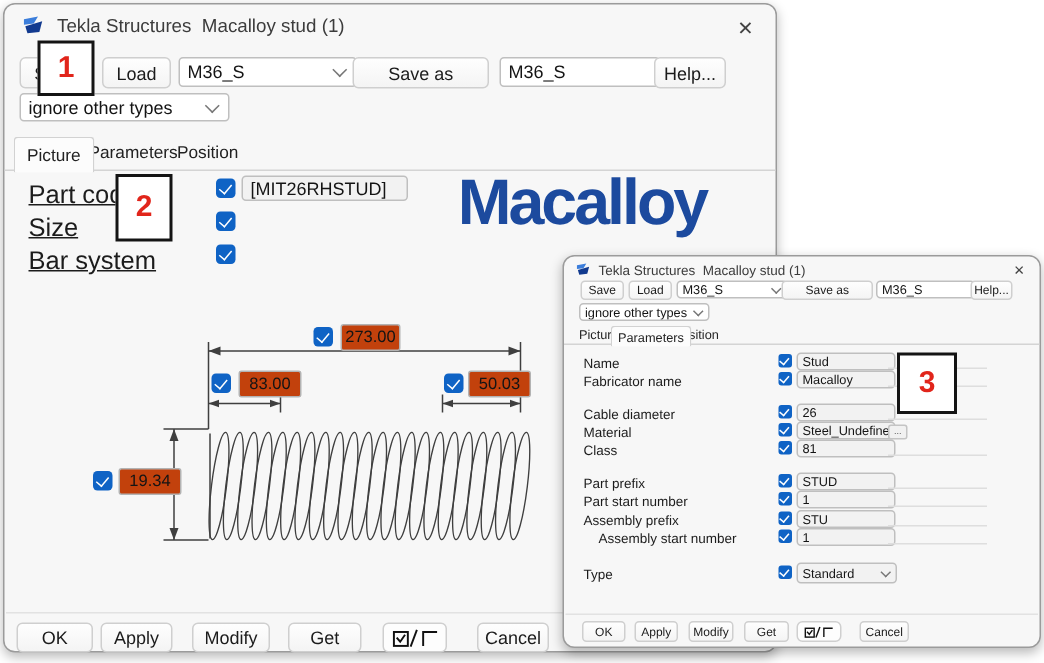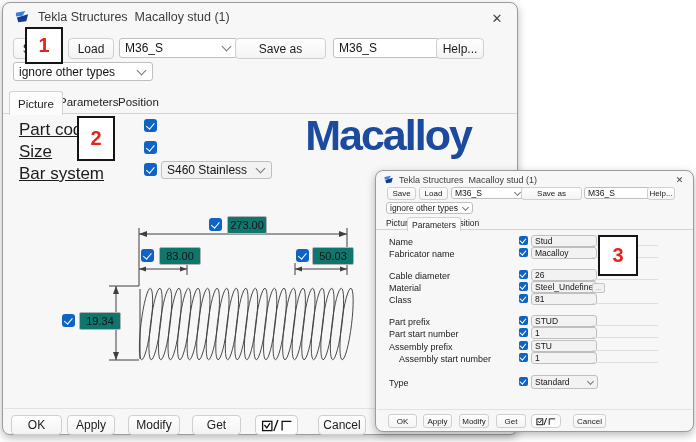--- a/index.html
+++ b/index.html
@@ -38,21 +38,21 @@
   #w1 .label{font-size:17px;text-decoration:underline;}
   #w2 .label{font-size:9px;}
   .tab{position:absolute;display:flex;align-items:center;justify-content:center;color:#222;}
   #w1 .tab{height:22px;top:88px;font-size:11.5px;padding:0 8px;}
   #w2 .tab{height:12px;top:46px;font-size:8.5px;padding:0 4px;}
   .tab.active{background:#fcfcfc;border:1px solid #d2d2d2;border-bottom:none;border-radius:3px 3px 0 0;z-index:3;}
   #w1 .tab.active{height:23px;}
   #w2 .tab.active{height:13px;}
   .tabline{position:absolute;left:0;right:0;height:1px;background:#d4d4d4;z-index:2;}
   .sep{position:absolute;height:1px;background:#e2e2e2;}
-  .dimbox{position:absolute;background:#0f766e;border:1px solid #b3b3b3;border-radius:2px;
+  .dimbox{position:absolute;background:#c2410c;border:1px solid #b3b3b3;border-radius:2px;
           display:flex;align-items:center;justify-content:center;font-size:11px;color:#141414;}
   .anno{position:absolute;background:#fff;border:2px solid #141414;display:flex;align-items:center;
         justify-content:center;color:var(--red);font-weight:bold;font-size:20px;}
   #anno1{left:25px;top:27px;width:34px;height:33px;z-index:6;}
   #anno2{left:77px;top:116px;width:34px;height:41px;z-index:6;}
   #anno3{left:598px;top:235px;width:36px;height:37px;z-index:16;}
   .logo{position:absolute;left:260px;top:106px;width:250px;height:52px;display:flex;align-items:center;
         justify-content:center;font-size:43px;font-weight:bold;letter-spacing:-2px;color:var(--logo);}
   svg.overlay{position:absolute;left:0;top:0;pointer-events:none;}
   .rline{position:absolute;height:1px;background:#dedede;}
@@ -88,30 +88,27 @@
     <span class="chev"></span>
   </div>
 
   <div class="tabline" style="top:110px;"></div>
   <div class="tab active" style="left:6px;">Picture</div>
   <div class="tab" style="left:48px;">Parameters</div>
   <div class="tab" style="left:107px;">Position</div>
 
   <div class="label" style="left:16px;top:117px;">Part code</div>
   <div class="checkbox" style="left:141px;top:116px;"></div>
+  <div class="fieldbox" style="left:158px;top:114px;width:99px;height:15px;">[MIT26RHSTUD]</div>
 
   <div class="label" style="left:16px;top:139px;">Size</div>
   <div class="checkbox" style="left:141px;top:138px;"></div>
 
   <div class="label" style="left:16px;top:161px;">Bar system</div>
   <div class="checkbox" style="left:141px;top:160px;"></div>
-  <div class="fieldbox" style="left:158px;top:158px;width:99px;height:16px;">
-    <span>S460 Stainless</span>
-    <span class="chev"></span>
-  </div>
 
   <div class="logo">Macalloy</div>
 
   <svg class="overlay" width="514" height="431">
     <g stroke="#3f3f3f" stroke-width="1" fill="none">
       <line x1="136" y1="231" x2="344" y2="231"></line>
       <line x1="136" y1="225" x2="136" y2="283"></line>
       <line x1="344" y1="225" x2="344" y2="272"></line>
       <line x1="136" y1="266" x2="184" y2="266"></line>
       <line x1="184" y1="260" x2="184" y2="272"></line>

